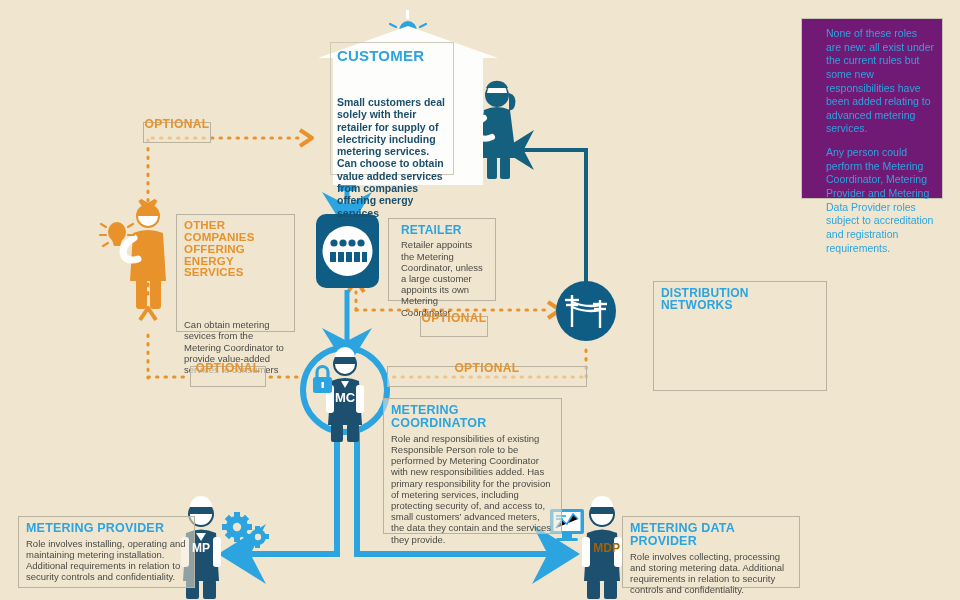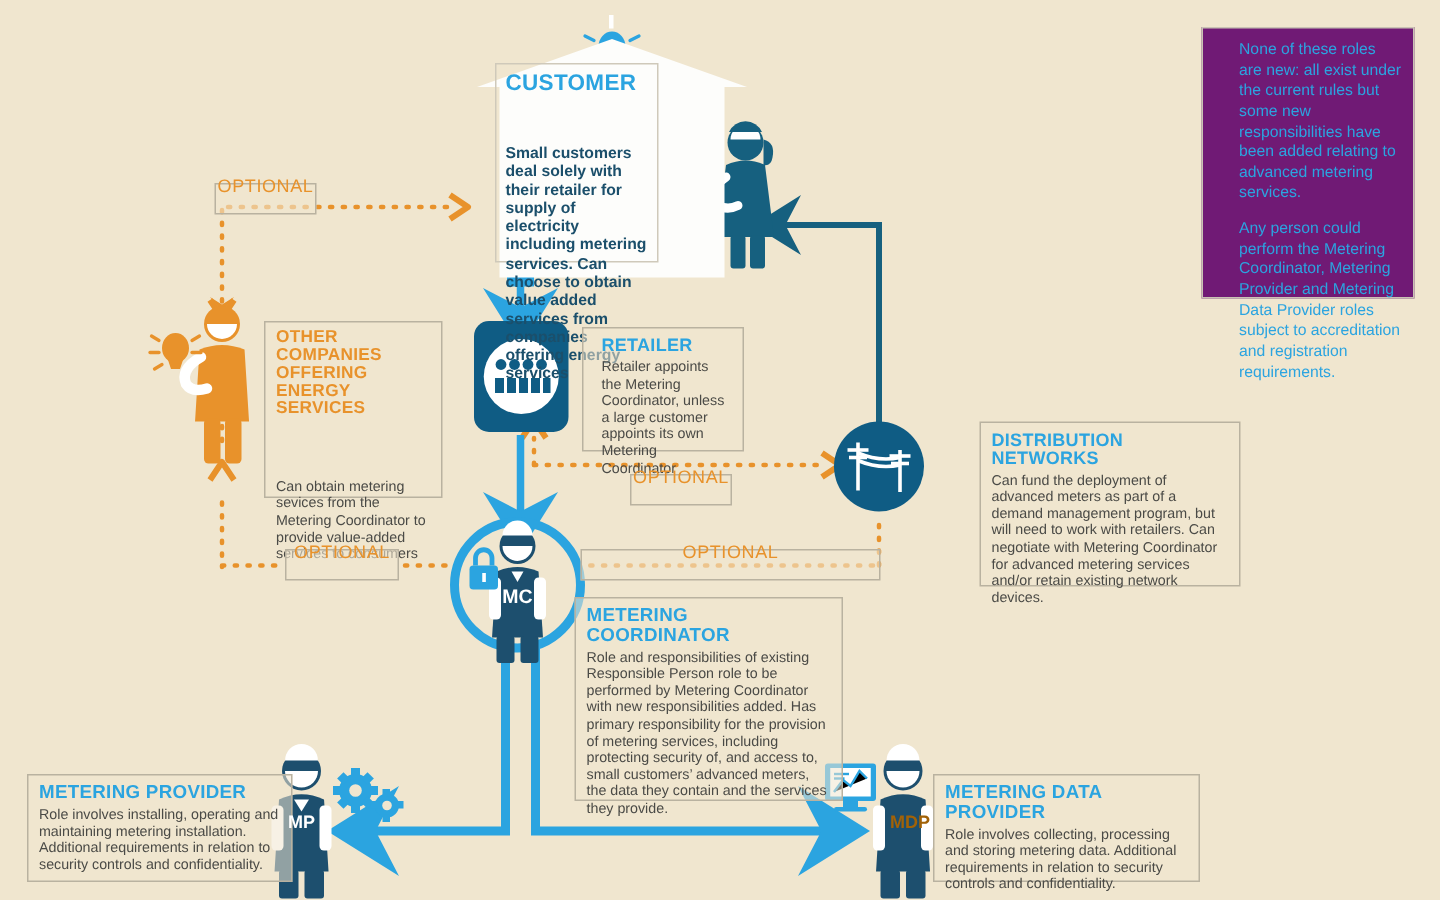--- a/index.html
+++ b/index.html
@@ -33,21 +33,21 @@
   }
   .t-blue{color:#2ba4e0;}
   .t-orange{color:#e8922b;}
 
   
   .optchip{
     position:absolute;
     border:1px solid #b9b2a0;
     background:rgba(240,230,207,0.6);
     color:#e8922b;
-    font-weight:normal;
+    font-weight:bold;
     font-size:12px;
     letter-spacing:.4px;
     box-sizing:border-box;
     display:flex;align-items:center;justify-content:center;
     padding:1px 7px 18px 7px;
   }
   .optchip.wide{justify-content:center;}
 
   
   #notebox{
@@ -67,21 +67,21 @@
   #house{position:absolute;left:318px;top:10px;width:180px;height:175px;}
   #house .roof{
     position:absolute;left:0;top:16px;width:0;height:0;
     border-left:90px solid transparent;border-right:90px solid transparent;
     border-bottom:32px solid #fdfdfb;
   }
   #house .walls{
     position:absolute;left:15px;top:47px;width:150px;height:128px;background:#fdfdfb;
   }
   #customerbox{
-    position:absolute;left:330px;top:42px;width:109px;height:133px;
+    position:absolute;left:330px;top:42px;width:124px;height:133px;
     border:1px solid #cfc9ba;box-sizing:border-box;background:transparent;
     padding:4px 5px 0 6px;
   }
   #customerbox .title{font-size:15px;font-weight:bold;color:#2ba4e0;margin:0 0 2px 0;letter-spacing:.2px;}
   #customerbox .body{font-size:10.5px;font-weight:bold;color:#1b4f6b;line-height:1.17;white-space:pre-line;margin-top:32px;}
 
   
   #box-other{left:176px;top:214px;width:119px;height:118px;}
   #box-other .title{font-size:11.5px;}
   #box-other .body{font-size:9.5px;margin-top:40px;}
@@ -359,21 +359,20 @@
     <div class="body">Can obtain metering sevices from the Metering Coordinator to provide value-added services to consumers</div>
   </div>
 
   <div class="infobox" id="box-retailer">
     <div class="title t-blue">RETAILER</div>
     <div class="body">Retailer appoints the Metering Coordinator, unless a large customer appoints its own Metering Coordinator</div>
   </div>
 
   <div class="infobox" id="box-dn">
     <div class="title t-blue">DISTRIBUTION NETWORKS</div>
-    <div class="body">Can fund the deployment of advanced meters as part of a demand management program, but will need to work with retailers. Can negotiate with Metering Coordinator for advanced metering services and/or retain existing network devices.</div>
   </div>
 
   <div class="infobox" id="box-mc">
     <div class="title t-blue">METERING COORDINATOR</div>
     <div class="body">Role and responsibilities of existing Responsible Person role to be performed by Metering Coordinator with new responsibilities added. Has primary responsibility for the provision of metering services, including protecting security of, and access to, small customers’ advanced meters, the data they contain and the services they provide.</div>
   </div>
 
   <div class="infobox" id="box-mp">
     <div class="title t-blue">METERING PROVIDER</div>
     <div class="body">Role involves installing, operating and maintaining metering installation. Additional requirements in relation to security controls and confidentiality.</div>

